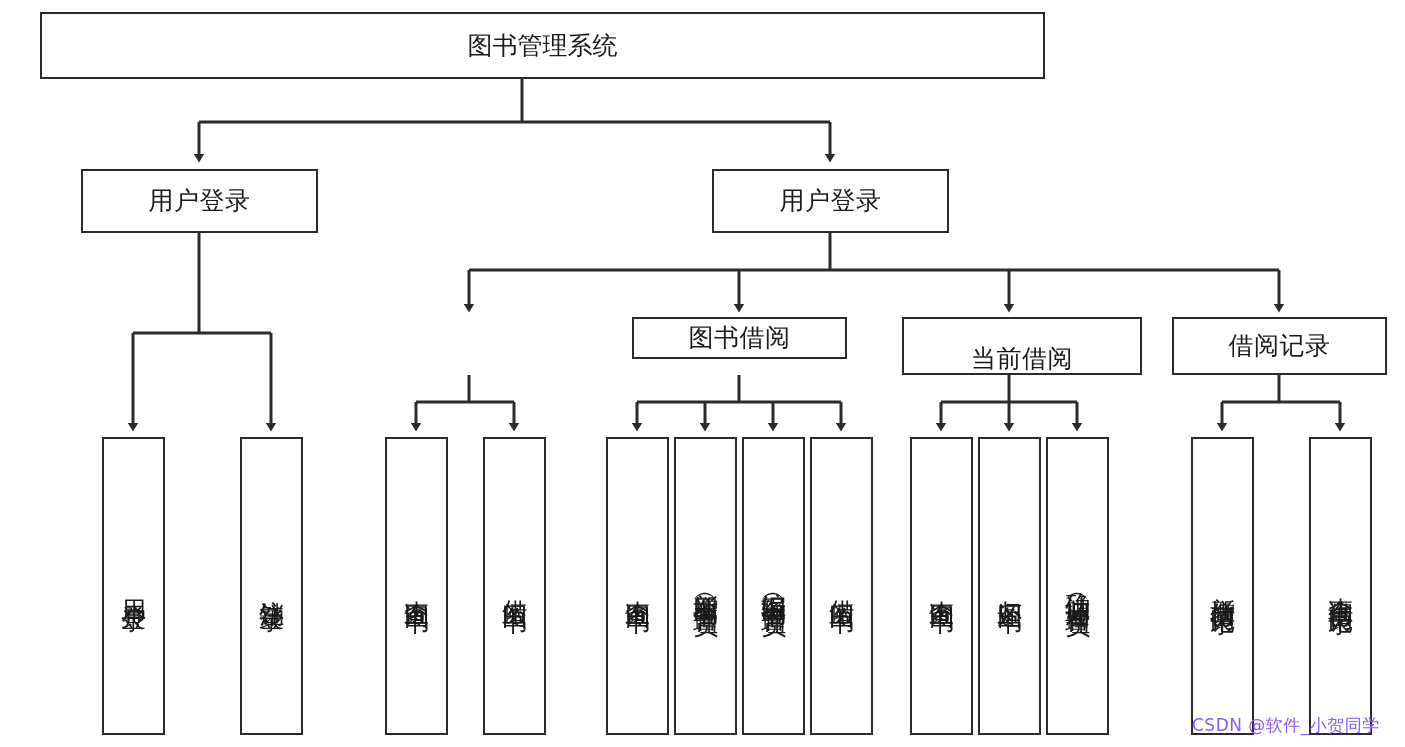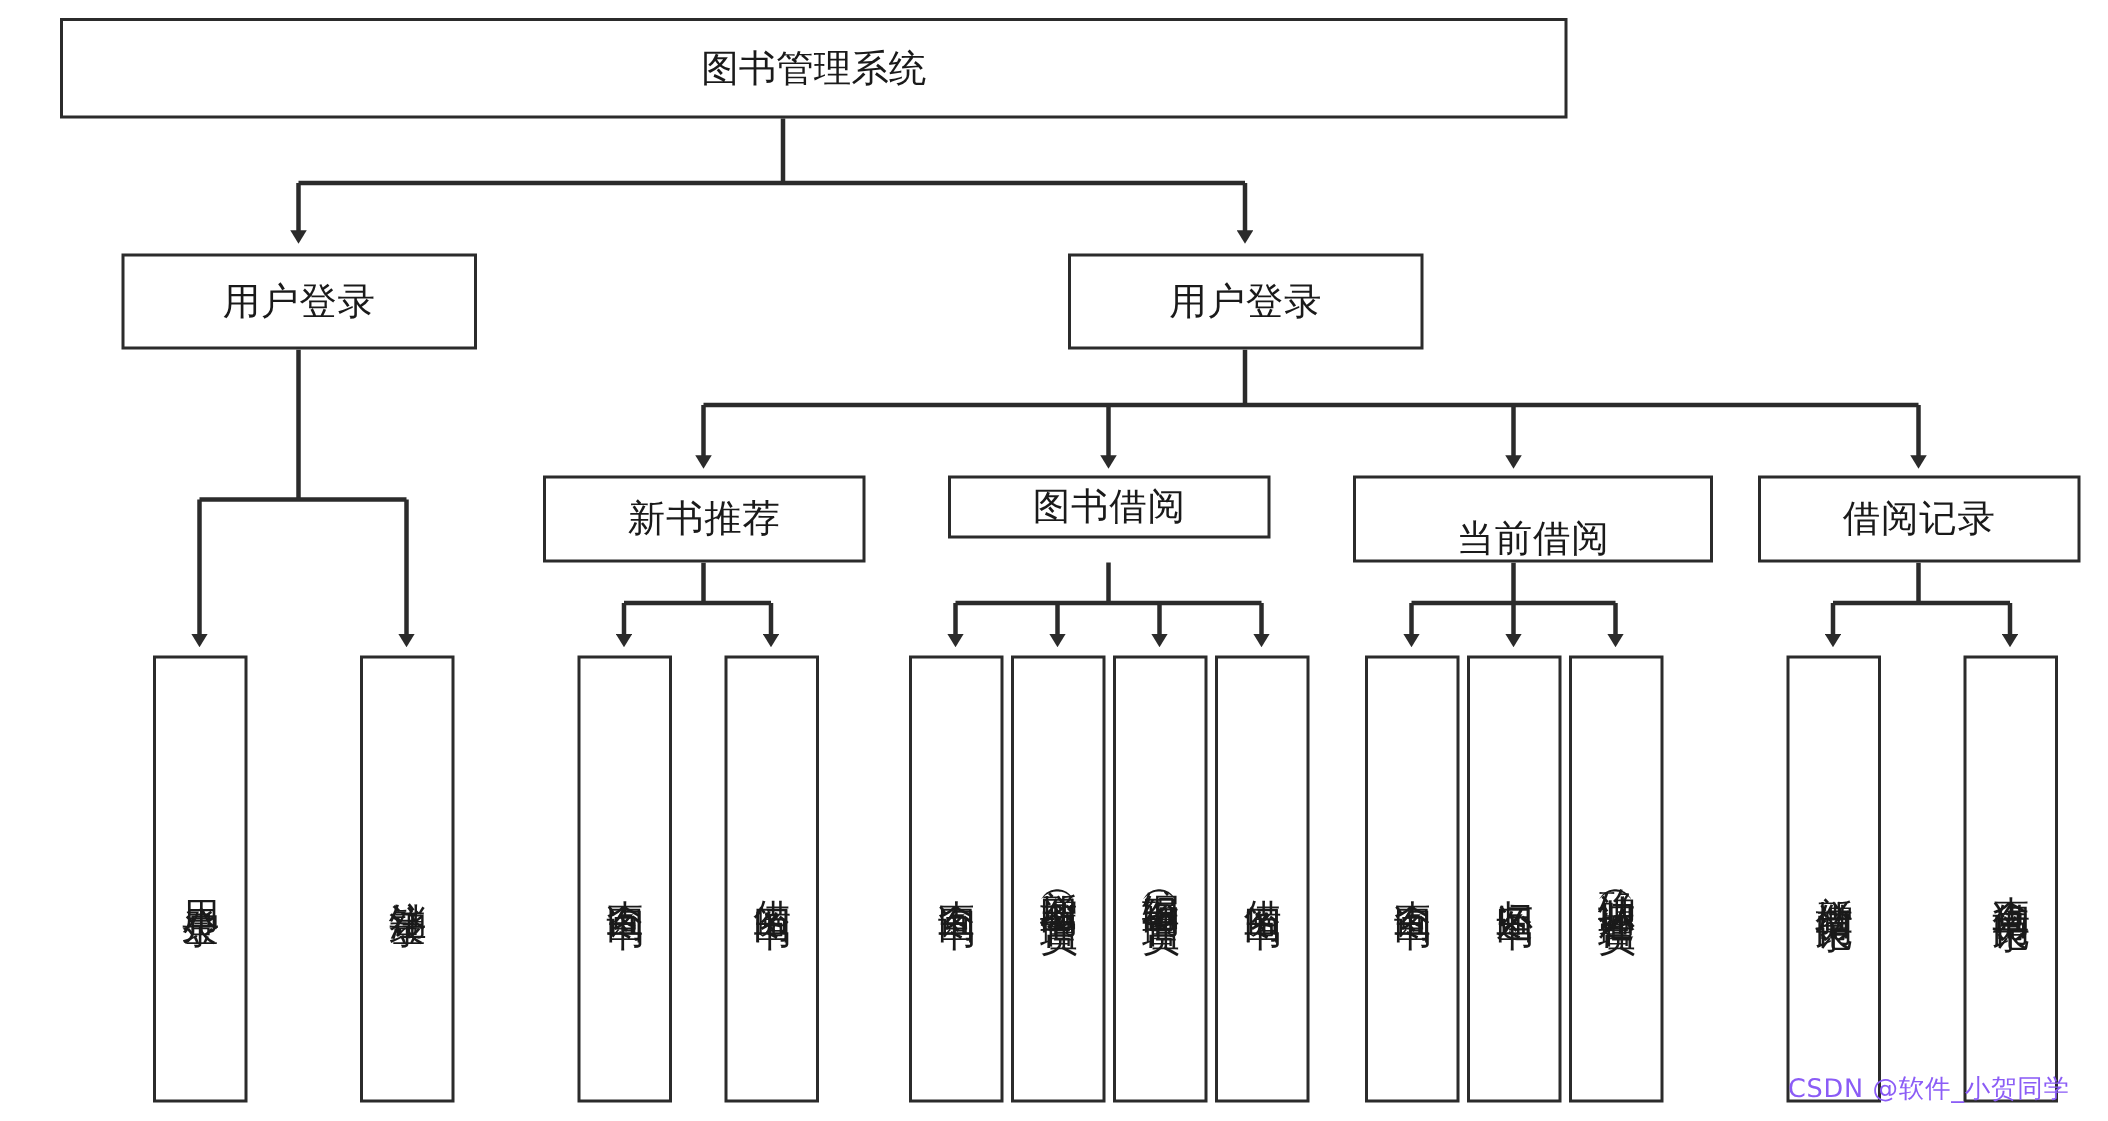--- a/index.html
+++ b/index.html
@@ -122,23 +122,20 @@
     <span>图书管理系统</span>
   </div>
 
   <div class="node horiz" style="left:81px; top:169px; width:237px; height:64px;">
     <span>用户登录</span>
   </div>
   <div class="node horiz" style="left:712px; top:169px; width:237px; height:64px;">
     <span>用户登录</span>
   </div>
 
-  <div class="node horiz" style="left:362px; top:317px; width:215px; height:58px;">
-    <span>新书推荐</span>
-  </div>
   <div class="node horiz" style="left:632px; top:317px; width:215px; height:42px;">
     <span>图书借阅</span>
   </div>
   <div class="node horiz" style="left:902px; top:317px; width:240px; height:58px;align-items:flex-end;">
     <span>当前借阅</span>
   </div>
   <div class="node horiz" style="left:1172px; top:317px; width:215px; height:58px;">
     <span>借阅记录</span>
   </div>
 

